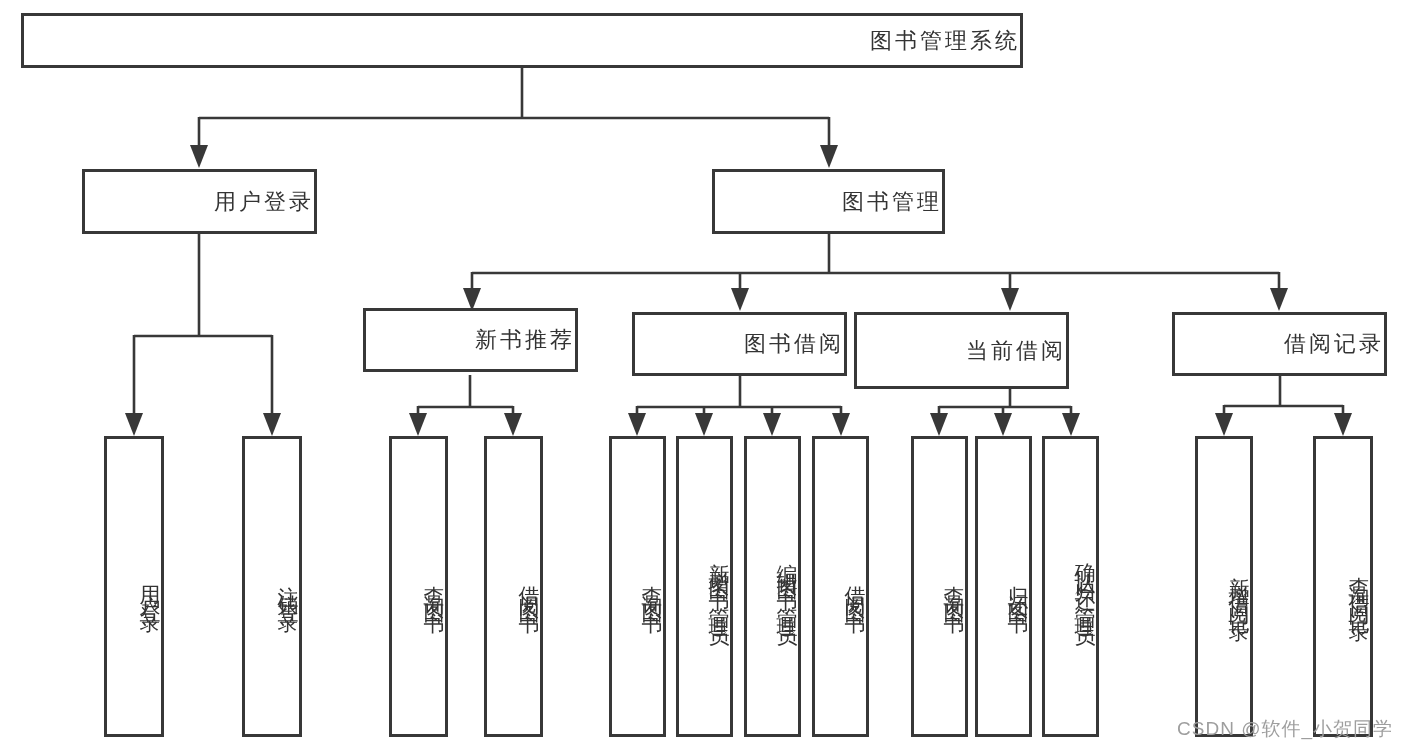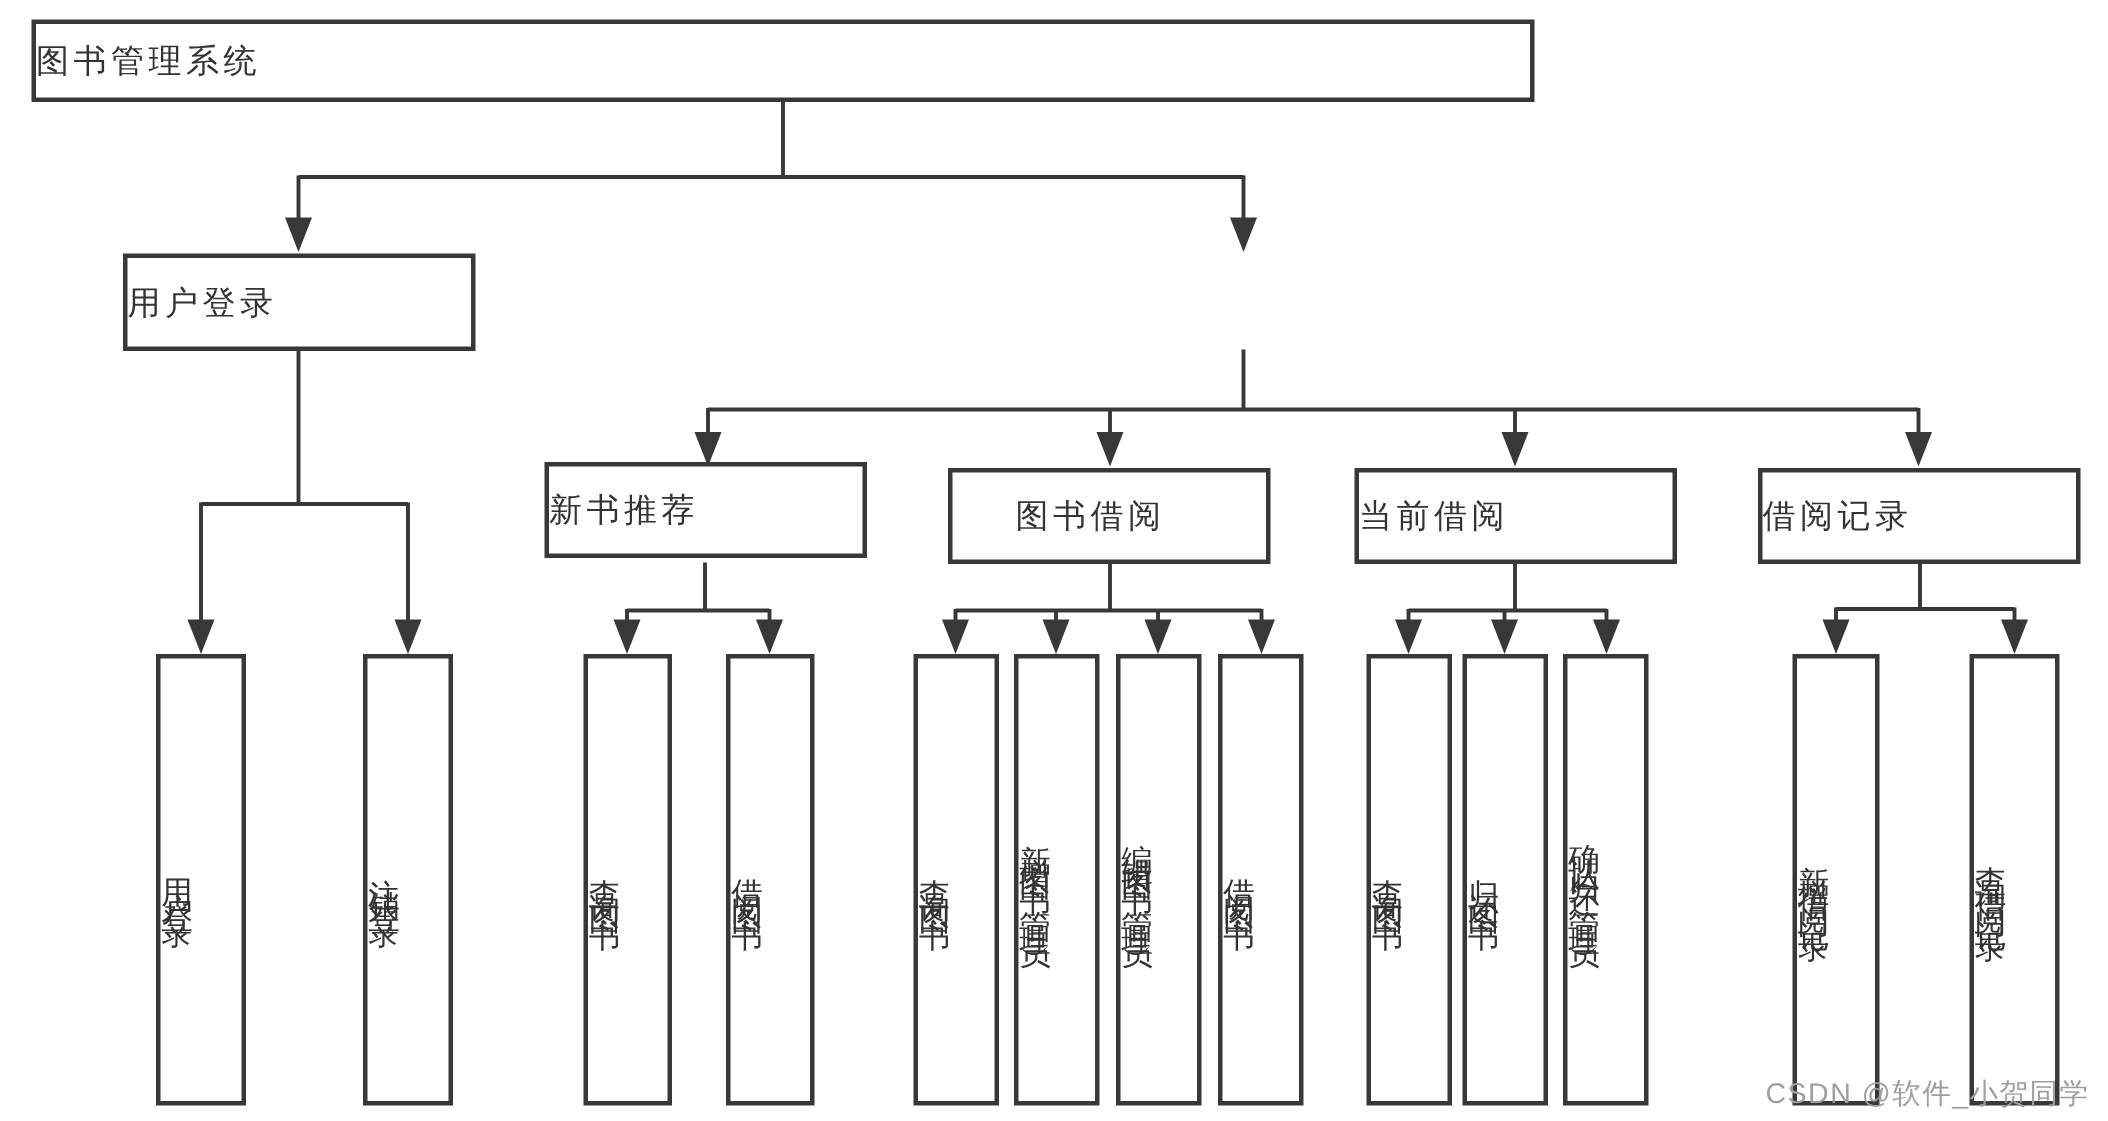--- a/index.html
+++ b/index.html
@@ -20,39 +20,39 @@
     position:absolute;left:0;top:0;width:1405px;height:747px;
     pointer-events:none;
   }
   .connectors path{stroke:var(--line);stroke-width:2.6;fill:none;}
   .connectors polygon{fill:var(--line);stroke:none;}
   .box{
     position:absolute;
     background:#fff;
     border:3px solid var(--line);
     box-sizing:border-box;
-    display:flex;align-items:center;justify-content:flex-start;
+    display:flex;align-items:center;justify-content:flex-end;
     color:var(--text);
   }
   .hlabel{font-size:22px;letter-spacing:3px;white-space:nowrap;}
   .leaf span{
     writing-mode:vertical-rl;
     text-orientation:mixed;
     font-size:21px;
     letter-spacing:9px;
     line-height:1;
     color:var(--text);
   }
   
   .n-root{left:21px;top:13px;width:1002px;height:55px;}
   .n-l2a{left:82px;top:169px;width:235px;height:65px;}
   .n-l2b{left:712px;top:169px;width:233px;height:65px;}
   .n-l3a{left:363px;top:308px;width:215px;height:64px;}
   .n-l3b{left:632px;top:312px;width:215px;height:64px;padding-left:42px;}
-  .n-l3c{left:903px;top:312px;width:215px;height:64px;}
+  .n-l3c{left:854px;top:312px;width:215px;height:77px;}
   .n-l3d{left:1172px;top:312px;width:215px;height:64px;}
   .leaf{top:436px;height:301px;}
   .lf1{left:104px;width:60px;}
   .lf2{left:242px;width:60px;}
   .lf3{left:389px;width:59px;}
   .lf4{left:484px;width:59px;}
   .lf5{left:609px;width:57px;}
   .lf6{left:676px;width:57px;}
   .lf7{left:744px;width:57px;}
   .lf8{left:812px;width:57px;}
@@ -113,20 +113,23 @@
     <polygon points="1334,413 1352,413 1343,436"></polygon>
   </svg>
 
   <div class="box n-root">
     <span class="hlabel">图书管理系统</span>
   </div>
 
   <div class="box n-l2a">
     <span class="hlabel">用户登录</span>
   </div>
+  <div class="box n-l2b">
+    <span class="hlabel">图书管理</span>
+  </div>
 
   <div class="box n-l3a">
     <span class="hlabel">新书推荐</span>
   </div>
   <div class="box n-l3b">
     <span class="hlabel">图书借阅</span>
   </div>
   <div class="box n-l3c">
     <span class="hlabel">当前借阅</span>
   </div>

